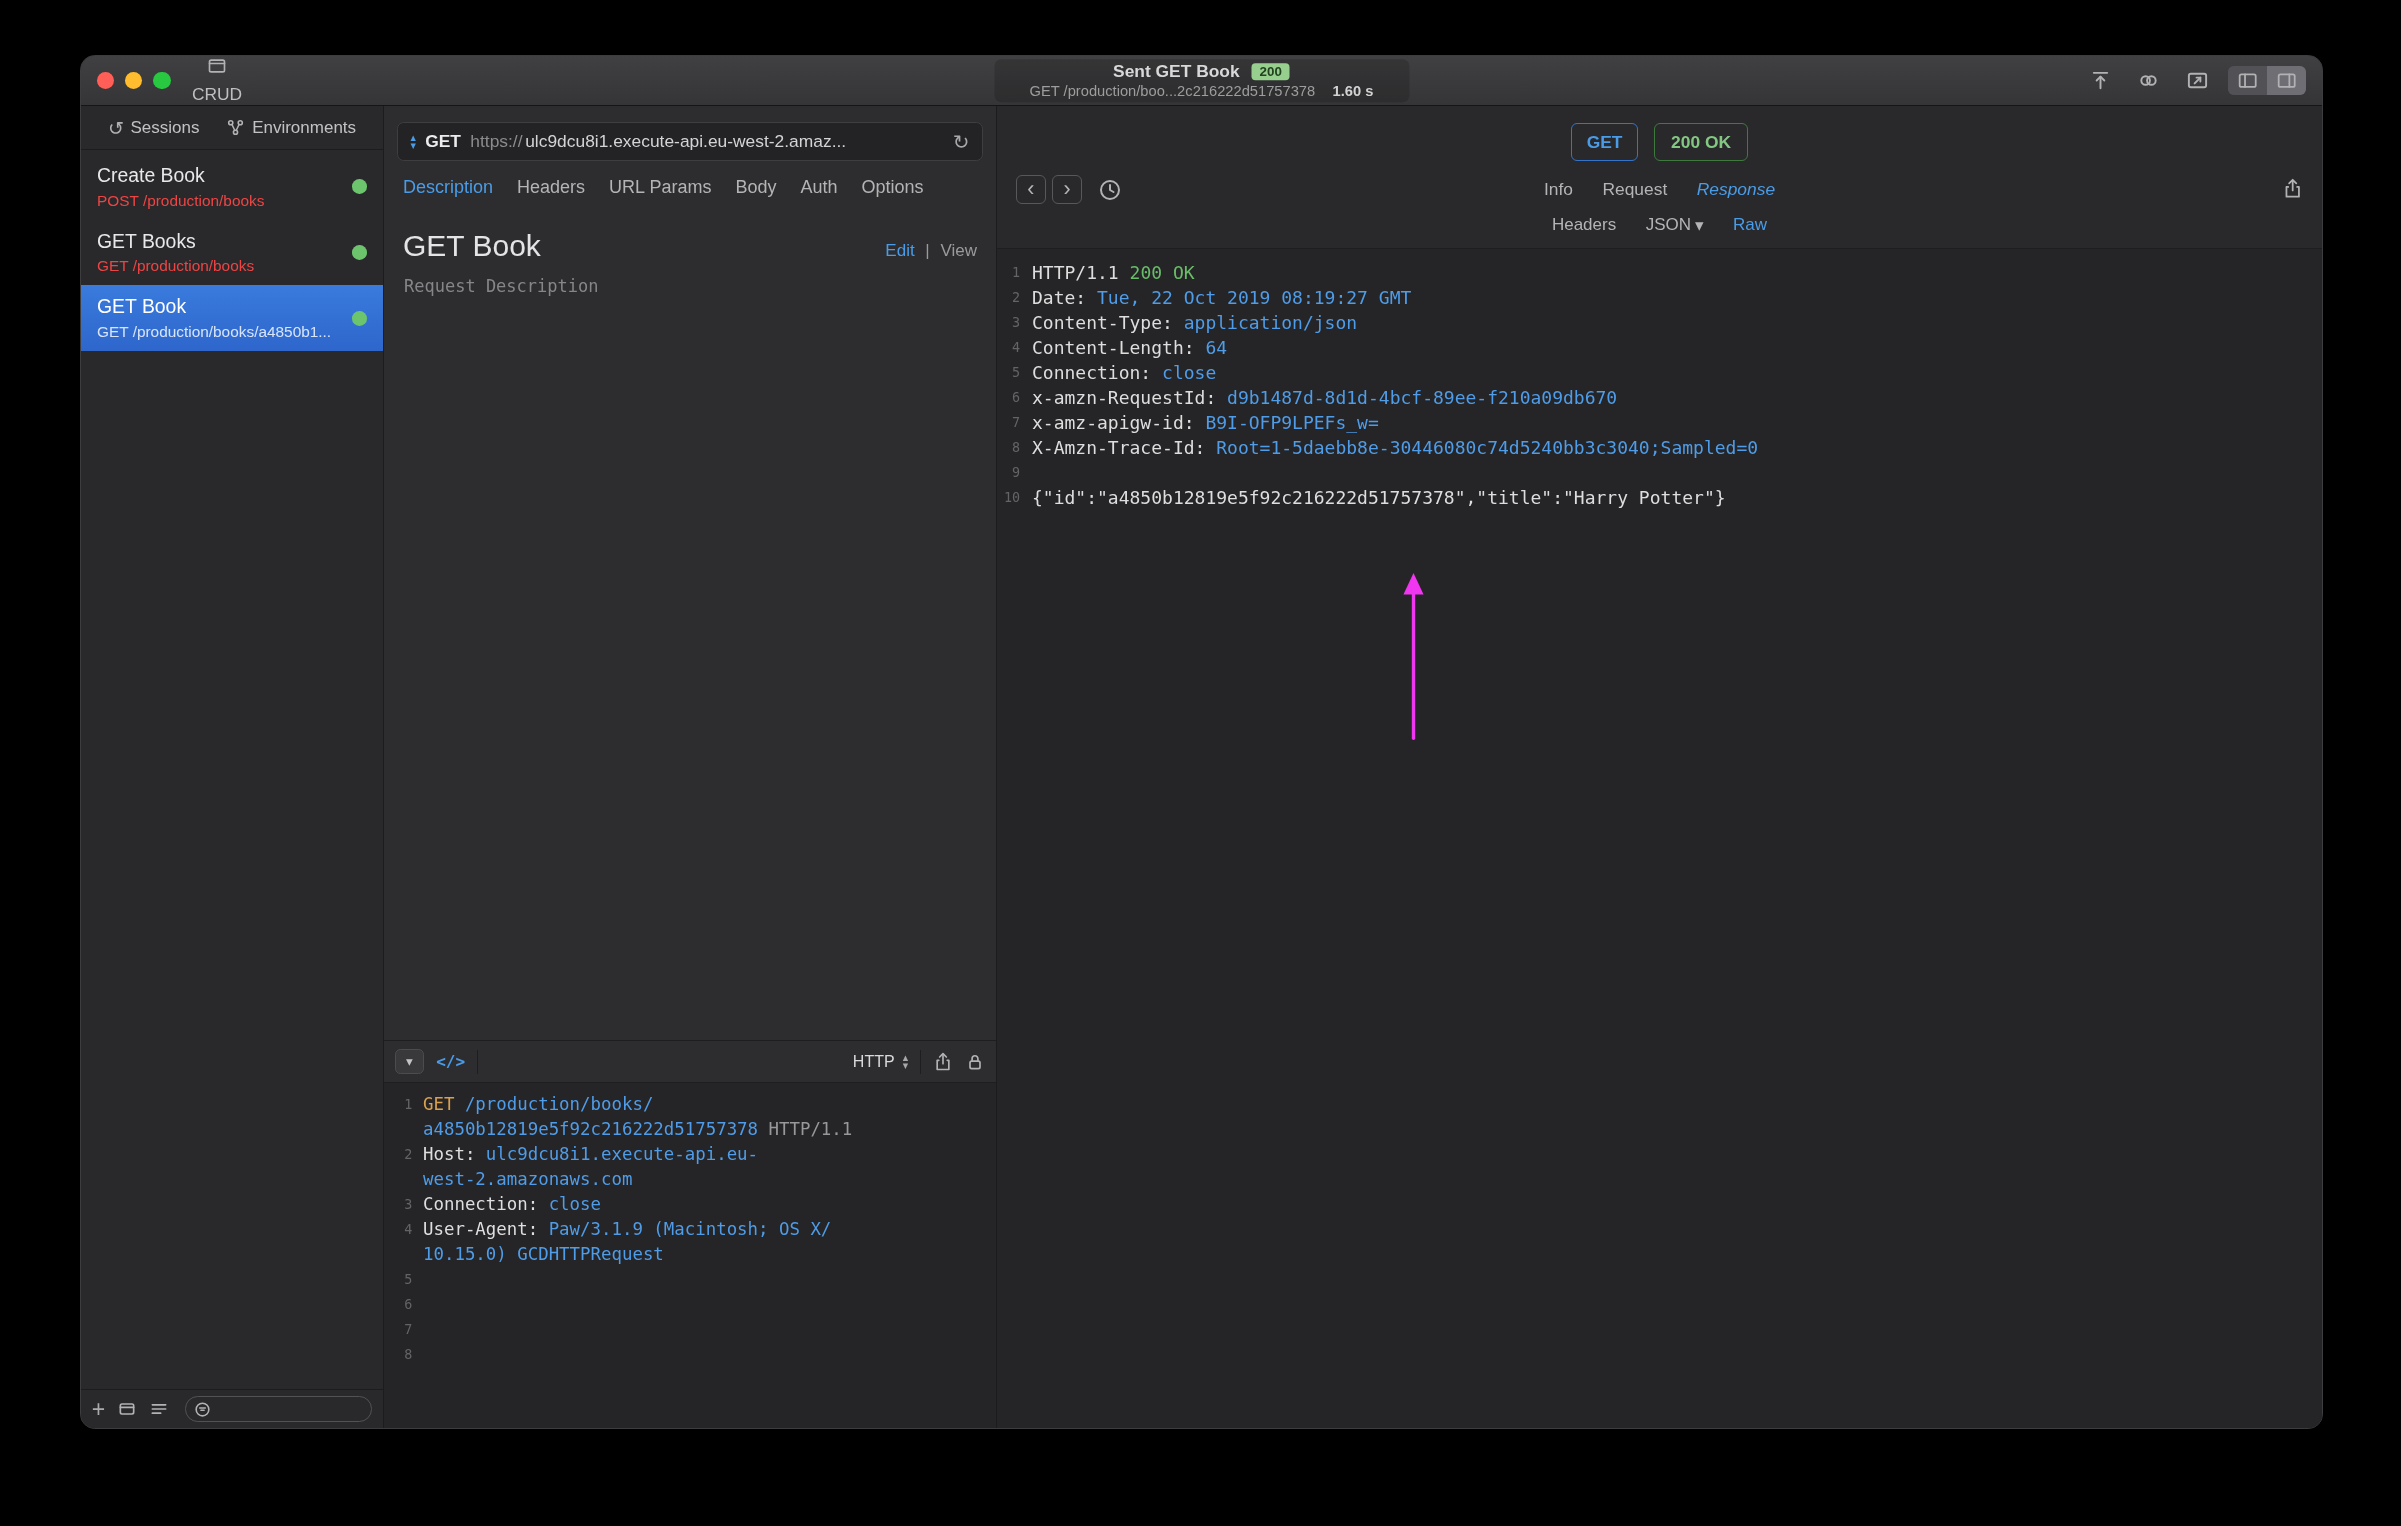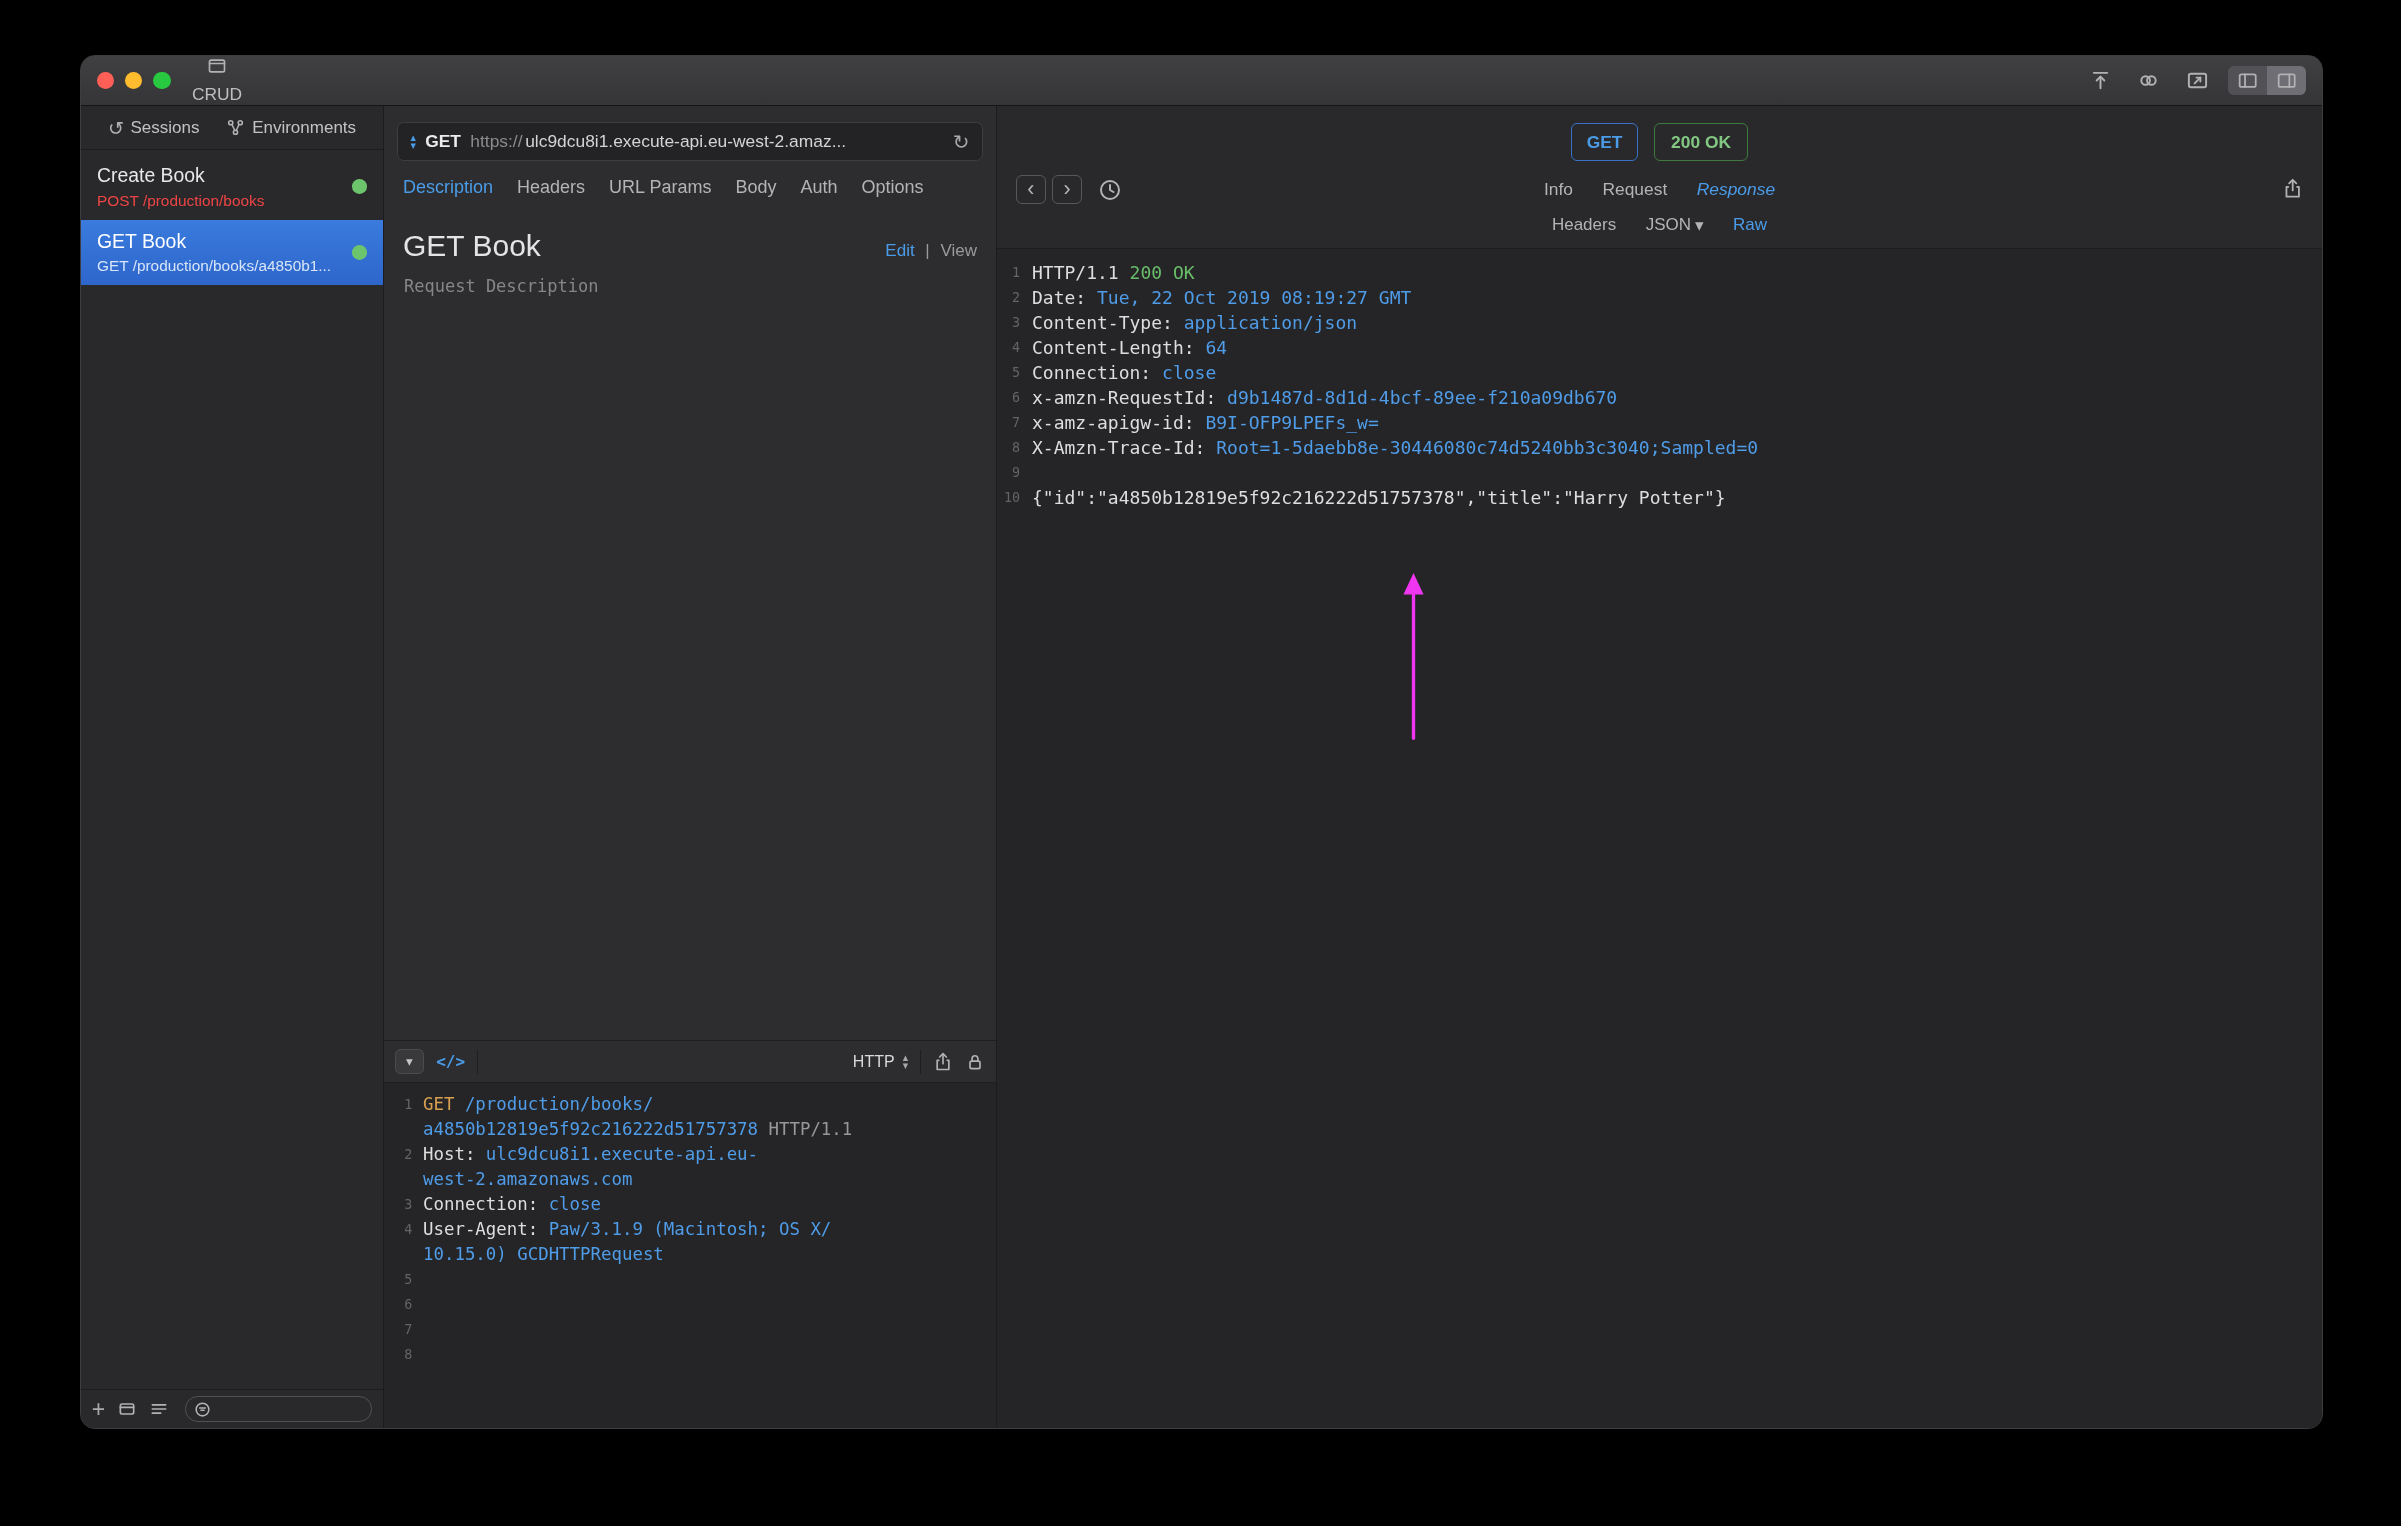--- a/index.html
+++ b/index.html
@@ -123,20 +123,30 @@
     <span class="tl red"></span>
     <span class="tl yellow"></span>
     <span class="tl green"></span>
     <span class="app-id">
       <svg class="icon" width="20" height="20" viewBox="0 0 24 24">
           <rect x="3" y="5" width="18" height="14" rx="2"></rect>
           <path d="M3 9h18"></path>
         </svg>
       <span>CRUD</span>
     </span>
+    <div class="tb-center">
+      <div class="tb-row1">
+        <span class="tb-title">Sent GET Book</span>
+        <span class="tb-badge">200</span>
+      </div>
+      <div class="tb-row2">
+        <span class="tb-sub">GET /production/boo...2c216222d51757378</span>
+        <span class="tb-time">1.60 s</span>
+      </div>
+    </div>
     <div class="tb-right">
       <span class="tb-iconbtn">
         <svg class="icon" width="23" height="23" viewBox="0 0 24 24">
             <path d="M5 4h14"></path>
             <path d="M12 20V8"></path>
             <path d="M8 12l4-4 4 4"></path>
           </svg>
       </span>
       <span class="tb-iconbtn">
         <svg class="icon" width="23" height="23" viewBox="0 0 24 24">
@@ -184,20 +194,25 @@
               <path d="M7.5 8.2L11 15.5"></path>
               <path d="M16.5 8.2L13 15.5"></path>
             </svg>
           <span>Environments</span>
         </span>
       </div>
       <div class="sb-list">
         <div class="side-item">
           <div class="t">Create Book</div>
           <div class="s">POST /production/books</div>
+          <span class="dot"></span>
+        </div>
+        <div class="side-item">
+          <div class="t">GET Books</div>
+          <div class="s">GET /production/books</div>
           <span class="dot"></span>
         </div>
         <div class="side-item selected">
           <div class="t">GET Book</div>
           <div class="s">GET /production/books/a4850b1...</div>
           <span class="dot"></span>
         </div>
       </div>
       <div class="sb-bottom">
         <span class="plus-glyph">+</span>

